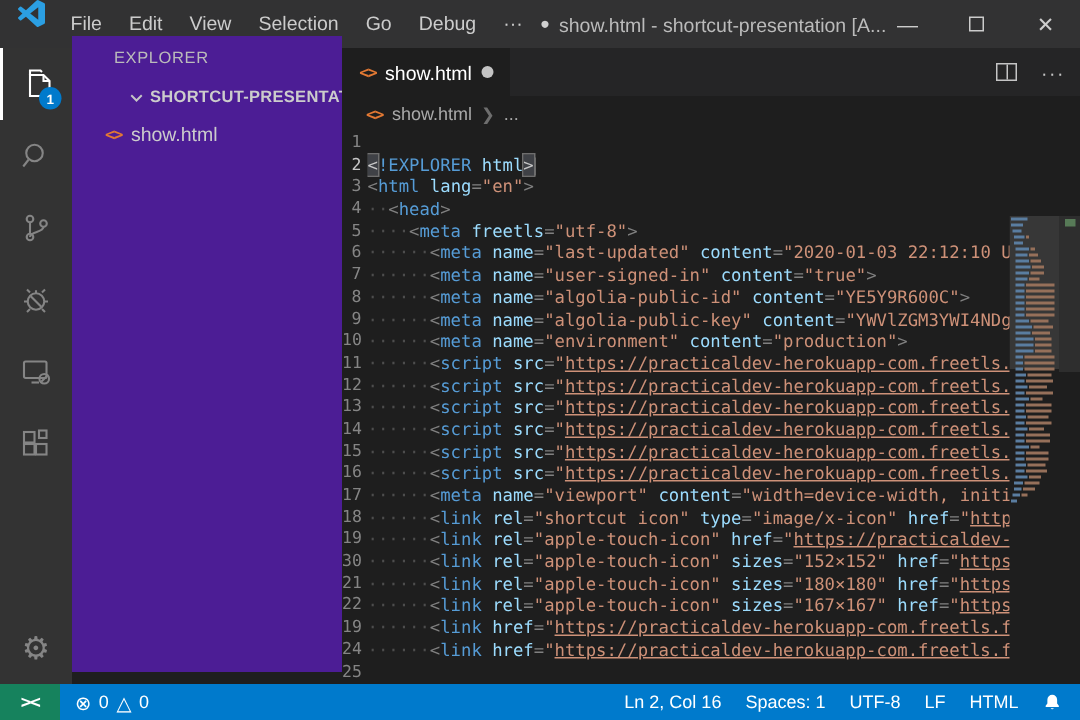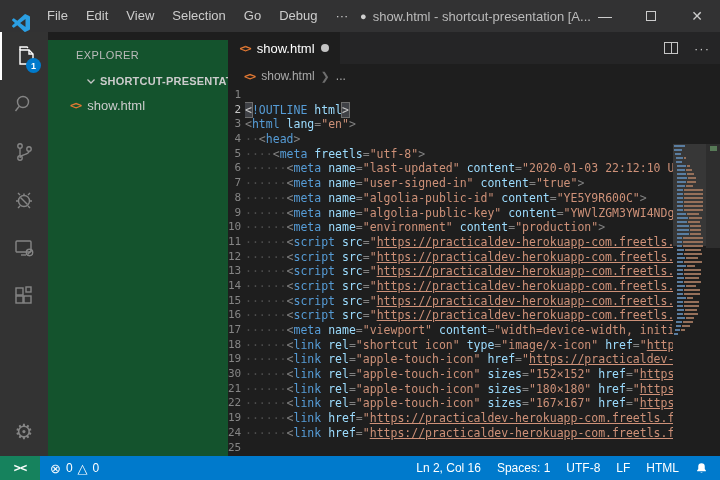--- a/index.html
+++ b/index.html
@@ -1,21 +1,21 @@
 <!DOCTYPE html>
 <html><head>
 <meta charset="utf-8">
 <style>
   * { margin:0; padding:0; box-sizing:border-box; }
   html,body { width:720px; height:480px; overflow:hidden; background:#1e1e1e;
               font-family:"Liberation Sans", sans-serif; }
 
   
   #titlebar { position:absolute; left:0; top:0; width:720px; height:32px;
-              background:#323233; display:flex; align-items:flex-end; color:#cccccc; }
+              background:#323233; display:flex; align-items:flex-start; color:#cccccc; }
   #logo { width:18px; height:18px; margin-left:12px; flex:0 0 auto; }
   #menus { display:flex; margin-left:8px; }
   #menus span { padding:0 9px; font-size:13px; line-height:32px; cursor:default; }
   #win-title { position:absolute; left:360px; top:0; height:32px; display:flex;
                align-items:center; font-size:13px; color:#bbbbbb; white-space:nowrap; }
   #win-title .dot { margin-right:6px; font-size:11px; color:#d0d0d0; }
   #win-controls { position:absolute; right:0; top:0; height:32px; display:flex; }
   #win-controls .wc { width:46px; height:32px; display:flex; align-items:center;
                       justify-content:center; font-size:14px; color:#cccccc; }
   #wc-max i { display:block; width:10px; height:10px; border:1px solid #cccccc; }
@@ -27,21 +27,21 @@
              position:relative; color:#858585; }
   .ab-item.active { color:#ffffff; border-left:2px solid #ffffff; }
   .ab-item svg { stroke:currentColor; fill:none; stroke-width:1.4; }
   .badge { position:absolute; right:7px; bottom:7px; width:15px; height:15px; border-radius:50%;
            background:#007acc; color:#fff; font-size:9px; display:flex; align-items:center;
            justify-content:center; font-weight:bold; }
   #ab-spacer { flex:1; }
   #ab-gear { font-size:21px; color:#858585; }
 
   
-  #sidebar { position:absolute; left:48px; top:40px; width:180px; height:424px; background:#14532d;text-decoration:underline; }
+  #sidebar { position:absolute; left:48px; top:24px; width:180px; height:424px; background:#4c1d95;text-decoration:underline; }
   #sb-header { position:absolute; left:28px; top:9px; font-size:11px; color:#bbbbbb; letter-spacing:.4px; }
   #sb-section { position:absolute; left:0; top:30px; width:180px; height:22px; display:flex;
                 align-items:center; padding-left:4px; gap:3px; color:#cccccc;margin-left:33px; }
   #sb-section b { font-size:11px; font-weight:bold; letter-spacing:.2px; }
   .tree-file { position:absolute; left:0; top:54px; width:180px; height:22px; display:flex;
                align-items:center; padding-left:22px; gap:6px; color:#cccccc; font-size:13px; }
   .html-glyph { font-family:"DejaVu Sans Mono", monospace; font-weight:bold; color:#e37933;
                 font-size:11px; letter-spacing:-1px; }
   #sb-outline { position:absolute; left:0; bottom:0; width:180px; height:22px; display:flex;
                 align-items:center; gap:4px; padding-left:6px; color:#cccccc;
@@ -244,21 +244,21 @@
         <div class="ln-num">19</div>
         <div class="ln-num">30</div>
         <div class="ln-num">21</div>
         <div class="ln-num">22</div>
         <div class="ln-num">19</div>
         <div class="ln-num">24</div>
         <div class="ln-num">25</div>
       </div>
     <div id="code-lines">
         <div class="code-line"></div>
-        <div class="code-line"><span class="tk-bkt">&lt;</span><span class="tk-tag">!OUTLINE</span><span class="tk-pln"> </span><span class="tk-att">html</span><span class="tk-bkt">&gt;</span><span class="tk-cur"></span></div>
+        <div class="code-line"><span class="tk-bkt">&lt;</span><span class="tk-tag">!EXPLORER</span><span class="tk-pln"> </span><span class="tk-att">html</span><span class="tk-bkt">&gt;</span><span class="tk-cur"></span></div>
         <div class="code-line"><span class="tk-pun">&lt;</span><span class="tk-tag">html</span><span class="tk-pln"> </span><span class="tk-att">lang</span><span class="tk-pun">=</span><span class="tk-str">"en"</span><span class="tk-pun">&gt;</span></div>
         <div class="code-line"><span class="tk-ind">··</span><span class="tk-pun">&lt;</span><span class="tk-tag">head</span><span class="tk-pun">&gt;</span></div>
         <div class="code-line"><span class="tk-ind">····</span><span class="tk-pun">&lt;</span><span class="tk-tag">meta</span><span class="tk-pln"> </span><span class="tk-att">freetls</span><span class="tk-pun">=</span><span class="tk-str">"utf-8"</span><span class="tk-pun">&gt;</span></div>
         <div class="code-line"><span class="tk-ind">······</span><span class="tk-pun">&lt;</span><span class="tk-tag">meta</span><span class="tk-pln"> </span><span class="tk-att">name</span><span class="tk-pun">=</span><span class="tk-str">"last-updated"</span><span class="tk-pln"> </span><span class="tk-att">content</span><span class="tk-pun">=</span><span class="tk-str">"2020-01-03 22:12:10 UTC</span></div>
         <div class="code-line"><span class="tk-ind">······</span><span class="tk-pun">&lt;</span><span class="tk-tag">meta</span><span class="tk-pln"> </span><span class="tk-att">name</span><span class="tk-pun">=</span><span class="tk-str">"user-signed-in"</span><span class="tk-pln"> </span><span class="tk-att">content</span><span class="tk-pun">=</span><span class="tk-str">"true"</span><span class="tk-pun">&gt;</span></div>
         <div class="code-line"><span class="tk-ind">······</span><span class="tk-pun">&lt;</span><span class="tk-tag">meta</span><span class="tk-pln"> </span><span class="tk-att">name</span><span class="tk-pun">=</span><span class="tk-str">"algolia-public-id"</span><span class="tk-pln"> </span><span class="tk-att">content</span><span class="tk-pun">=</span><span class="tk-str">"YE5Y9R600C"</span><span class="tk-pun">&gt;</span></div>
         <div class="code-line"><span class="tk-ind">······</span><span class="tk-pun">&lt;</span><span class="tk-tag">meta</span><span class="tk-pln"> </span><span class="tk-att">name</span><span class="tk-pun">=</span><span class="tk-str">"algolia-public-key"</span><span class="tk-pln"> </span><span class="tk-att">content</span><span class="tk-pun">=</span><span class="tk-str">"YWVlZGM3YWI4NDg3ND</span></div>
         <div class="code-line"><span class="tk-ind">······</span><span class="tk-pun">&lt;</span><span class="tk-tag">meta</span><span class="tk-pln"> </span><span class="tk-att">name</span><span class="tk-pun">=</span><span class="tk-str">"environment"</span><span class="tk-pln"> </span><span class="tk-att">content</span><span class="tk-pun">=</span><span class="tk-str">"production"</span><span class="tk-pun">&gt;</span></div>
         <div class="code-line"><span class="tk-ind">······</span><span class="tk-pun">&lt;</span><span class="tk-tag">script</span><span class="tk-pln"> </span><span class="tk-att">src</span><span class="tk-pun">=</span><span class="tk-str">"</span><span class="tk-lnk">https://practicaldev-herokuapp-com.freetls.fas</span></div>
         <div class="code-line"><span class="tk-ind">······</span><span class="tk-pun">&lt;</span><span class="tk-tag">script</span><span class="tk-pln"> </span><span class="tk-att">src</span><span class="tk-pun">=</span><span class="tk-str">"</span><span class="tk-lnk">https://practicaldev-herokuapp-com.freetls.fas</span></div>

